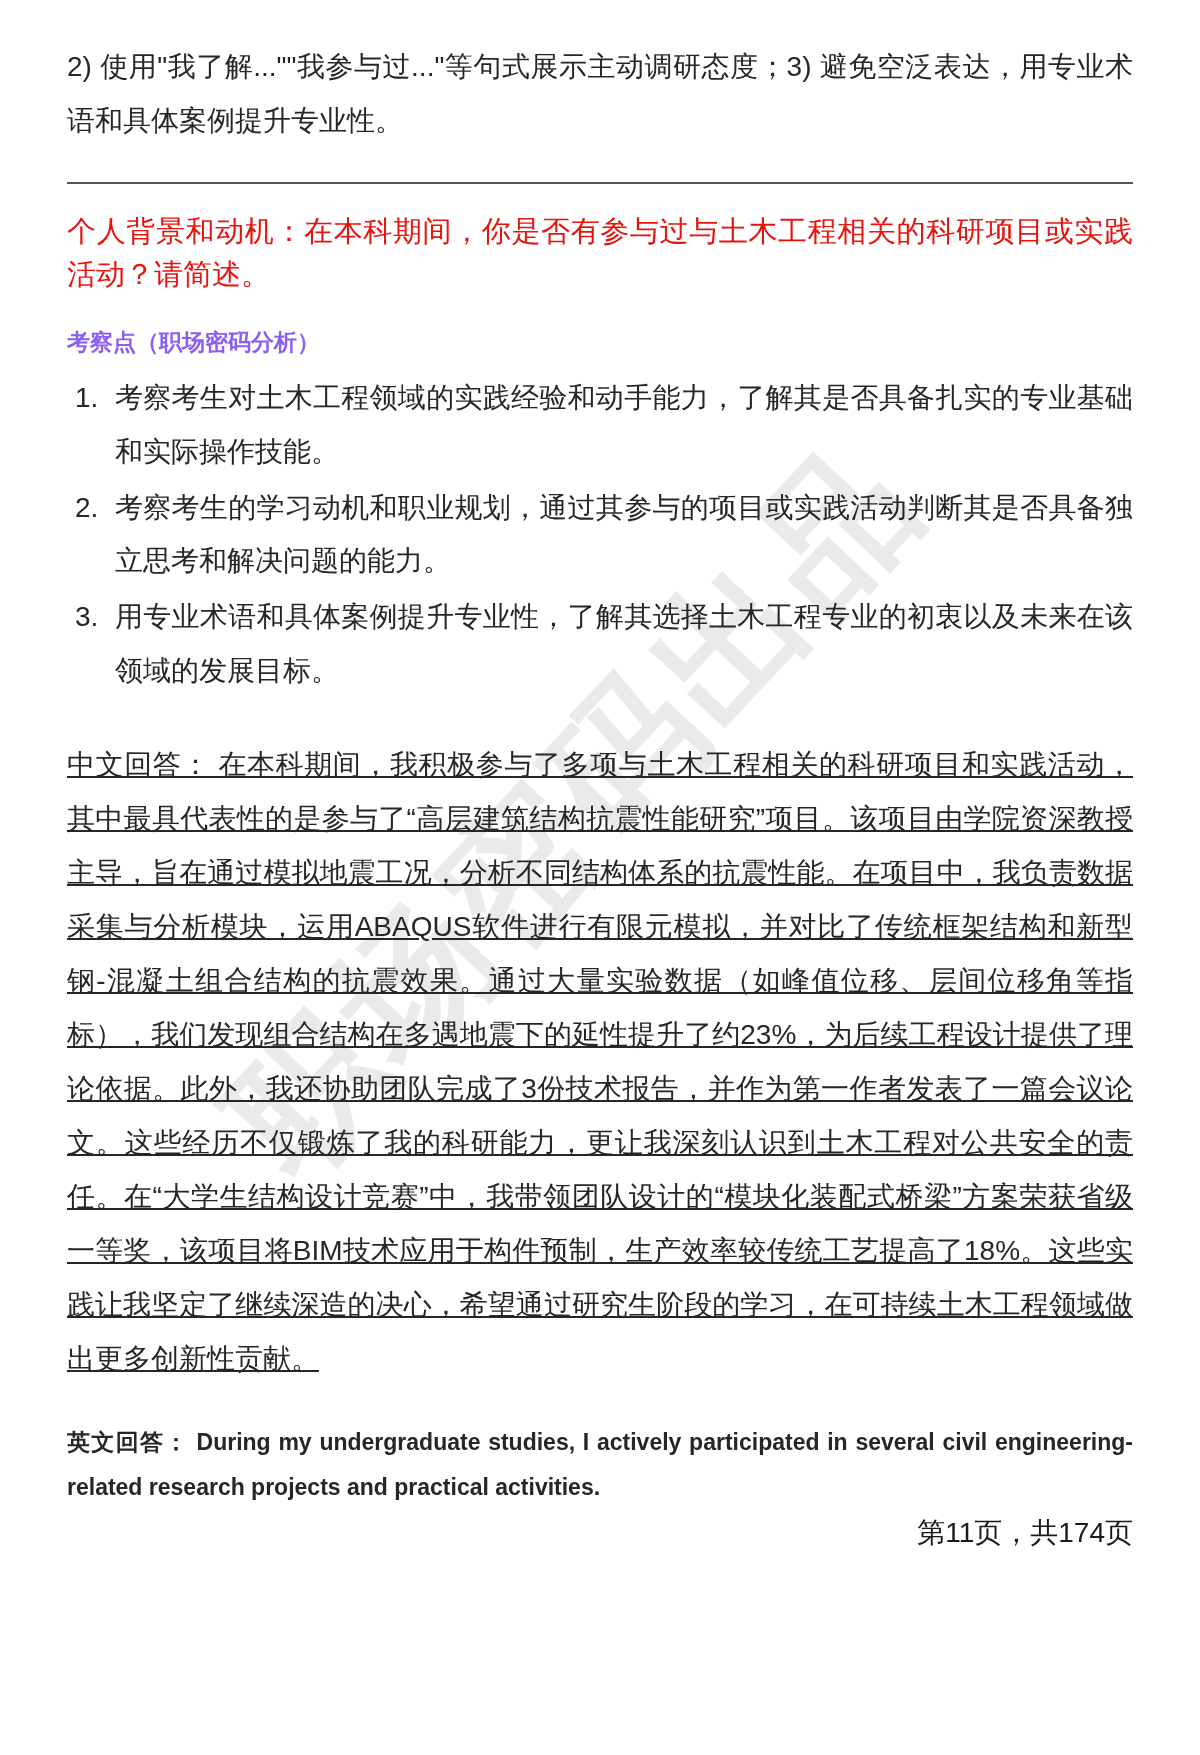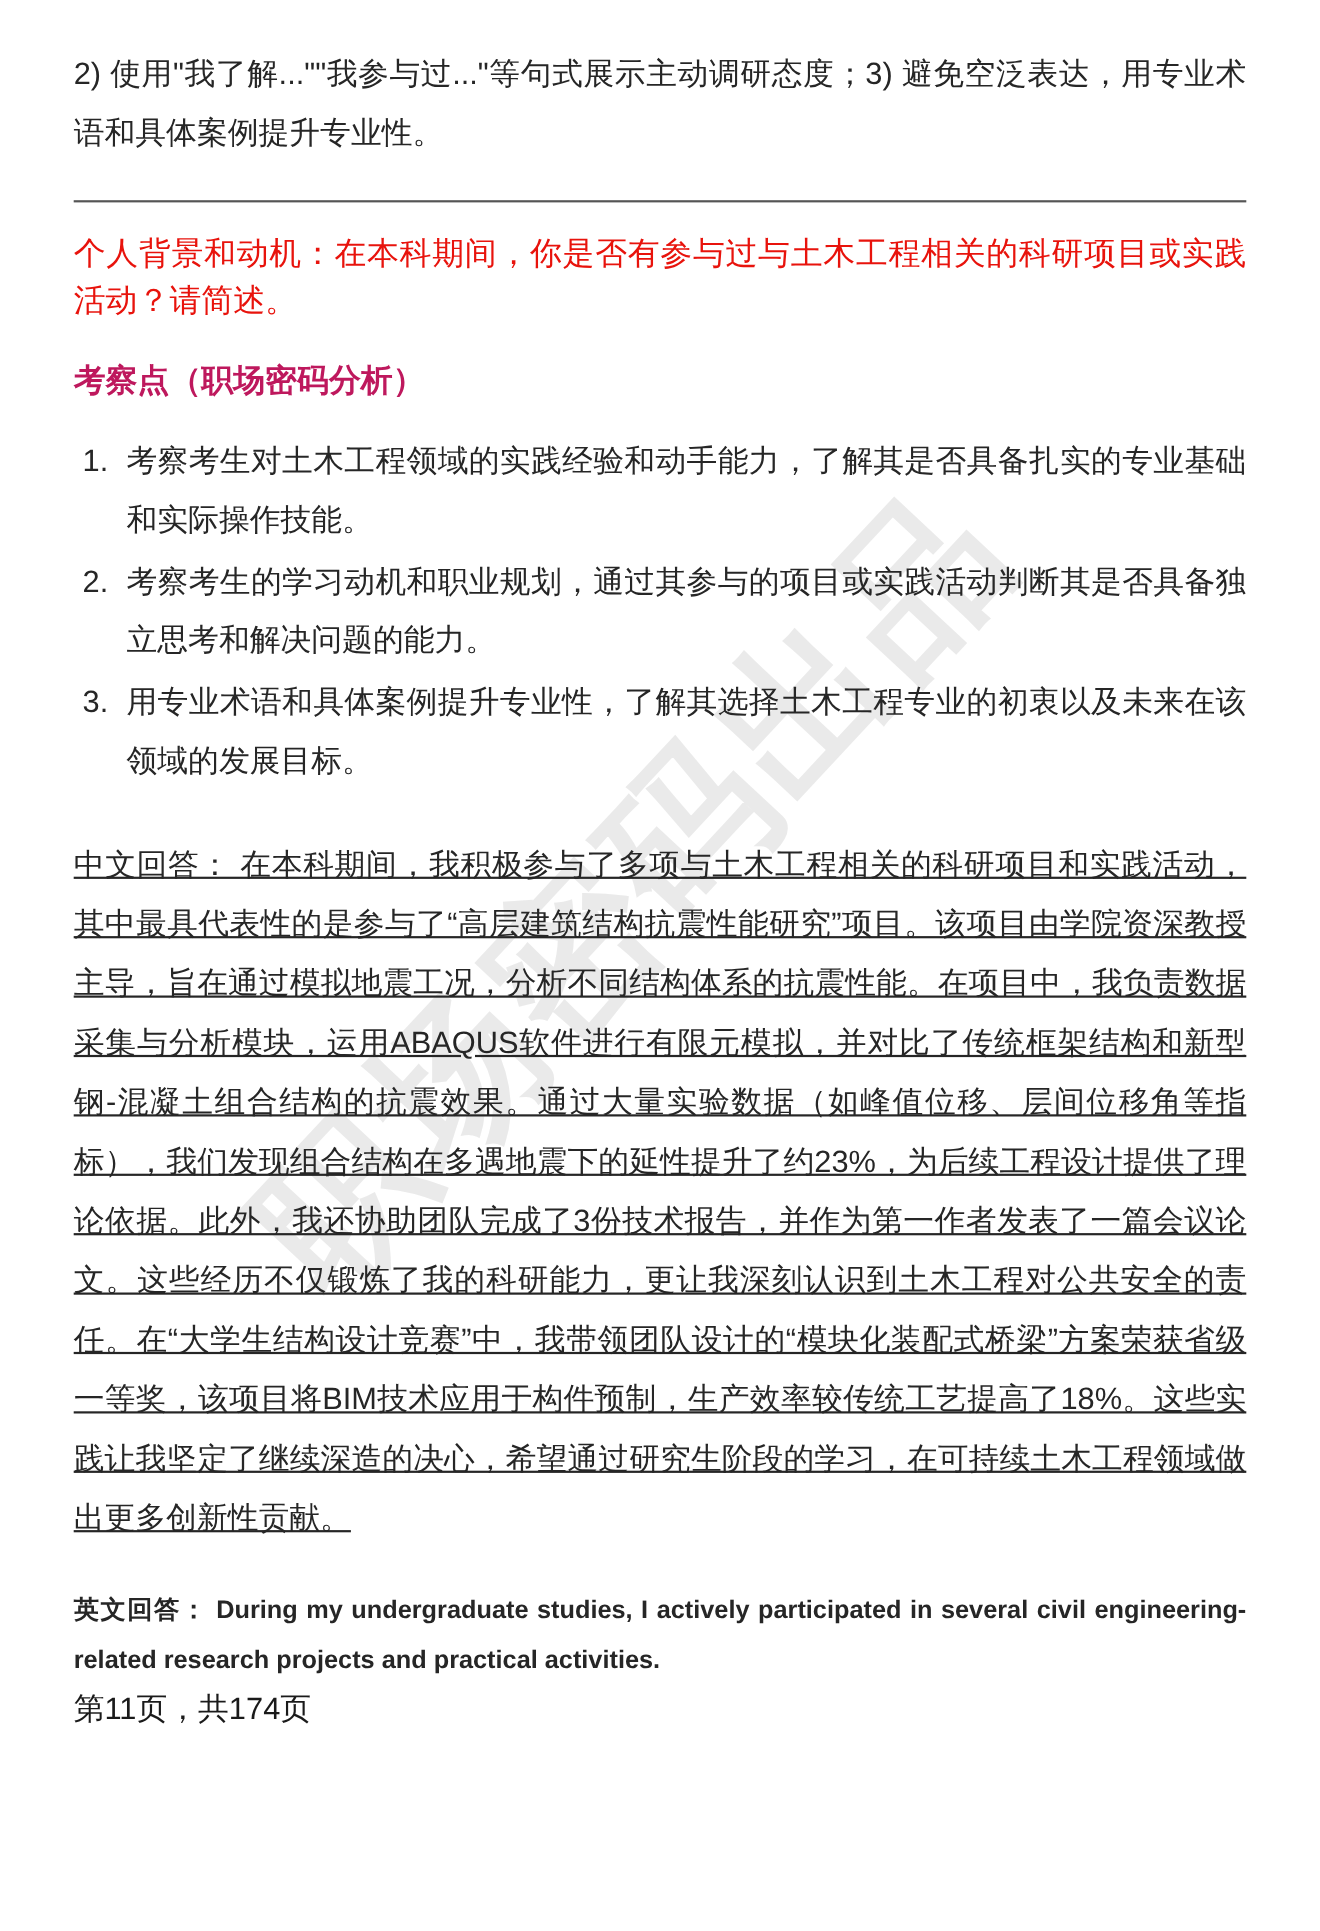--- a/index.html
+++ b/index.html
@@ -51,25 +51,25 @@
   }
   .red-heading {
     color: #e8130c;
     font-size: 29px;
     font-weight: 400;
     line-height: 1.5;
     text-align: justify;
     margin: 0 0 28px 0;
   }
   .red-subheading {
-    color: #be185d;
-    font-size: 29px;
+    color: #8b5cf6;
+    font-size: 23px;
     font-weight: 700;
     line-height: 1.5;
-    margin: 0 0 24px 0;
+    margin: 0 0 12px 0;
   }
   ol.points {
     list-style: none;
     counter-reset: pt;
     margin: 0 0 40px 0;
     padding: 0 0 0 48px;
   }
   ol.points li {
     counter-increment: pt;
     position: relative;
@@ -94,21 +94,21 @@
   .answer-en {
     font-size: 23px;
     line-height: 1.95;
     text-align: justify;
     margin: 0 0 4px 0;
     font-weight: bold;
   }
   .footer {
     font-size: 28px;
     color: #1a1a1a;
-    text-align: left;
+    text-align: right;
     margin: 0;
   }
 </style>
 </head>
 <body>
 
 <div class="page">
 
   <div class="watermark">职场密码出品</div>
 

